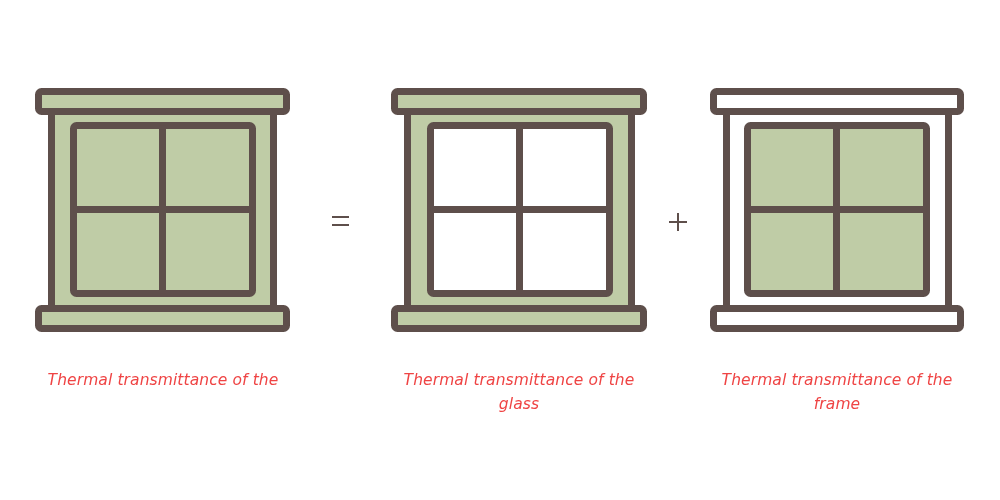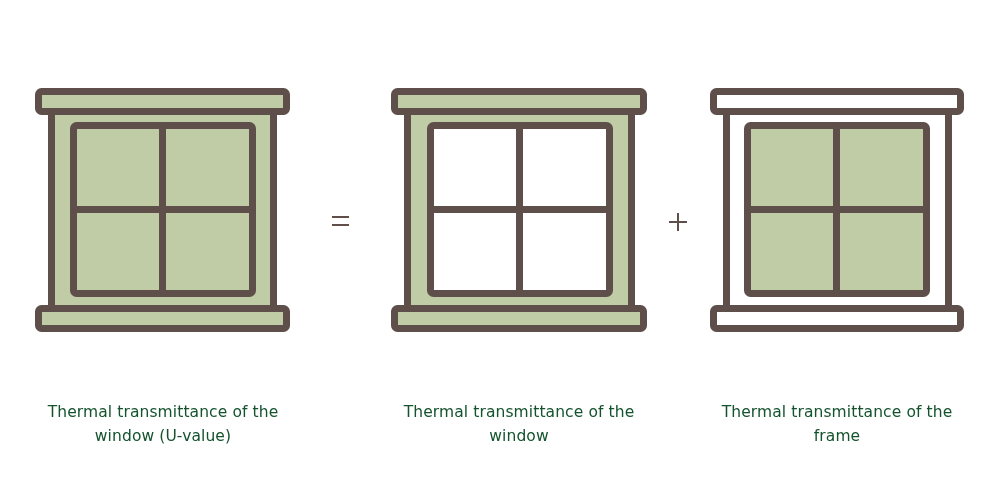--- a/index.html
+++ b/index.html
@@ -1,21 +1,21 @@
 <!DOCTYPE html>
 <html><head>
   <meta charset="utf-8">
   <style>
     html, body { margin: 0; padding: 0; background: #ffffff; }
     body { width: 1000px; height: 500px; position: relative; overflow: hidden;
            font-family: "DejaVu Sans", "Liberation Sans", sans-serif; }
     .window { position: absolute; top: 0; left: 0; }
     .op { position: absolute; }
-    .caption { position: absolute; top: 400px; width: 280px; text-align: center;
-               font-size: 15.5px; line-height: 24px; color: #14532d; letter-spacing: 0.1px; }
+    .caption { position: absolute; top: 368px; width: 280px; text-align: center;
+               font-size: 15.5px; line-height: 24px; color: #ef4444; letter-spacing: 0.1px; font-style: italic; }
     .caption span { display: block; }
   </style>
 </head>
 <body>
 
 <svg class="window" width="1000" height="500" viewBox="0 0 1000 500">
   <g stroke="#5e4f4b" stroke-width="7" stroke-linejoin="round">
 
     <rect x="51.5" y="105" width="222" height="210" fill="#bfcca6"></rect>
 
@@ -60,24 +60,23 @@
     <rect x="713.5" y="91.5" width="247" height="20" rx="3" fill="#ffffff"></rect>
     <rect x="713.5" y="308.5" width="247" height="20" rx="3" fill="#ffffff"></rect>
     <rect x="747.5" y="125.5" width="179" height="168" rx="3" fill="#bfcca6"></rect>
     <line x1="836.5" y1="125.5" x2="836.5" y2="293.5"></line>
     <line x1="747.5" y1="209.5" x2="926.5" y2="209.5"></line>
   </g>
 </svg>
 
 <div class="caption" style="left:23px">
   <span>Thermal transmittance of the</span>
-  <span>window (U-value)</span>
 </div>
 
 <div class="caption" style="left:379px">
   <span>Thermal transmittance of the</span>
-  <span>window</span>
+  <span>glass</span>
 </div>
 
 <div class="caption" style="left:697px">
   <span>Thermal transmittance of the</span>
   <span>frame</span>
 </div>
 
 </body></html>

